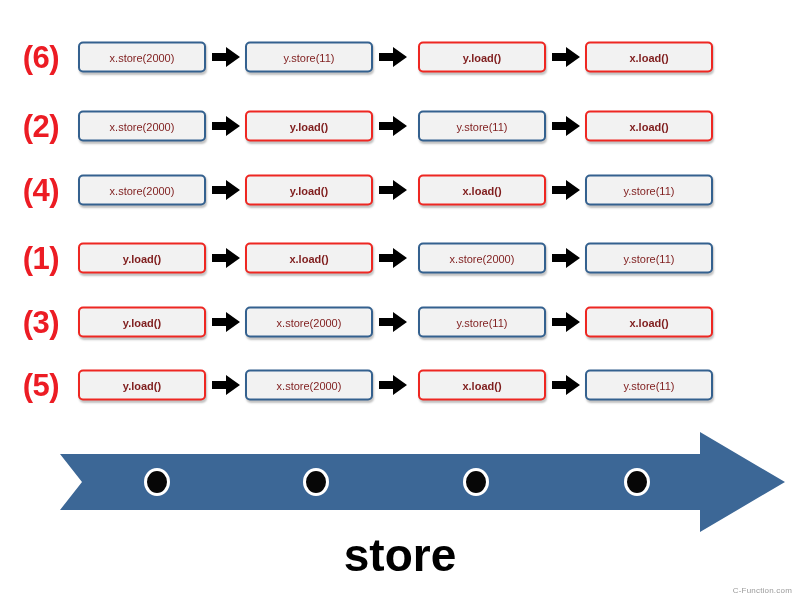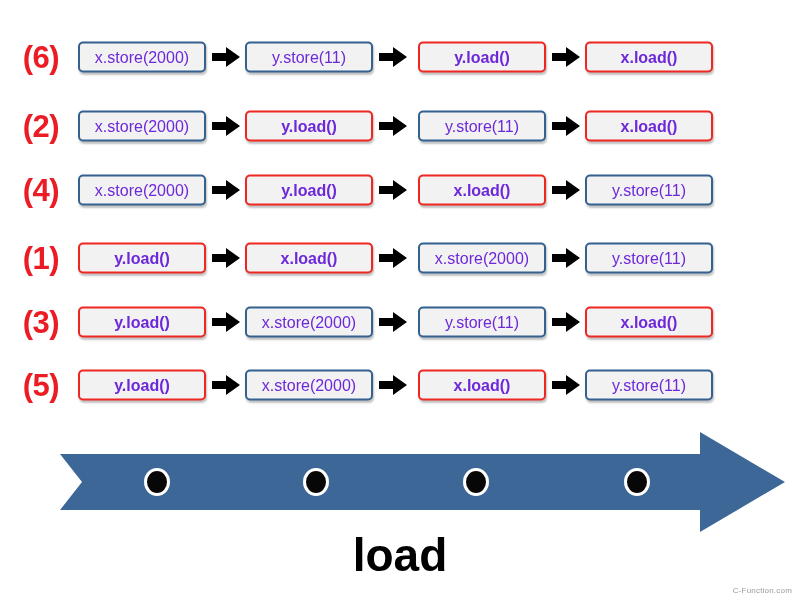--- a/index.html
+++ b/index.html
@@ -52,22 +52,22 @@
     top: 50%;
     transform: translateY(-50%);
     height: 31px;
     box-sizing: border-box;
     display: flex;
     align-items: center;
     justify-content: center;
     background: #f2f2f2;
     border-radius: 5px;
     border: 2px solid #34618f;
-    font-size: 16px;
-    color: #6d28d9;
+    font-size: 11px;
+    color: #7f1d1d;
     font-family: "Liberation Sans", sans-serif;
     white-space: nowrap;
     box-shadow: 1px 2px 2px rgba(120,120,120,0.45);
   }
   .op-box.store { border-color: #34618f; }
   .op-box.load  { border-color: #ee2722; font-weight: bold; }
 
   .arrow-glyph {
     position: absolute;
     top: 50%;
@@ -227,16 +227,16 @@
   <div id="time-arrow-wrap">
     <svg id="time-arrow-svg" width="725" height="100" viewBox="0 0 725 100">
       <polygon points="0,22 22,50 0,78 640,78 640,100 725,50 640,0 640,22" fill="#3c6796"></polygon>
     </svg>
     <div class="tick-dot" style="left:84px;"></div>
     <div class="tick-dot" style="left:243px;"></div>
     <div class="tick-dot" style="left:403px;"></div>
     <div class="tick-dot" style="left:564px;"></div>
   </div>
 
-  <div id="time-label">load</div>
+  <div id="time-label">store</div>
 
   <div id="watermark">C-Function.com</div>
 </div>
 
 </body></html>

